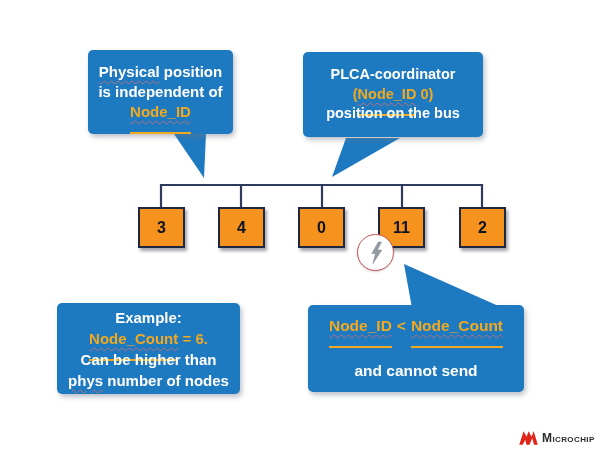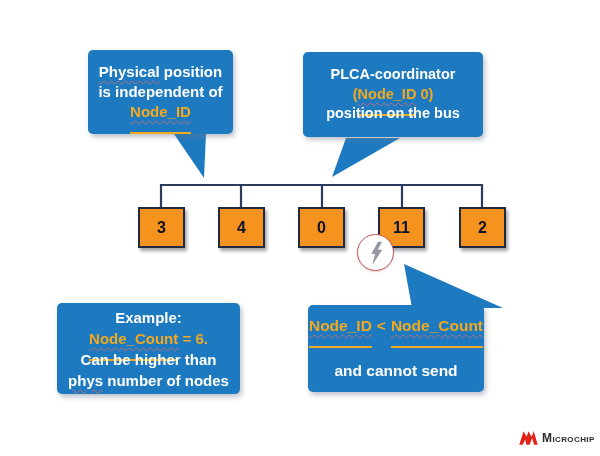--- a/index.html
+++ b/index.html
@@ -20,21 +20,21 @@
 
   .callout{
     position:absolute;background:var(--blue);border-radius:5px;color:#fff;
     display:flex;flex-direction:column;justify-content:center;align-items:center;
     text-align:center;font-weight:600;z-index:2;
     box-shadow:2px 3px 5px rgba(110,120,135,.45);
   }
   .tl{left:88px;top:50px;width:145px;height:84px;font-size:15px;line-height:20px;}
   .tr{left:303px;top:52px;width:180px;height:85px;font-size:14.5px;line-height:19.5px;}
   .bl{left:57px;top:303px;width:183px;height:91px;font-size:15px;line-height:21px;}
-  .br{left:308px;top:305px;width:176px;height:87px;font-size:15.5px;line-height:20.5px;gap:24px;}
+  .br{left:308px;top:305px;width:216px;height:87px;font-size:15.5px;line-height:20.5px;gap:24px;}
   .line{white-space:pre;}
   .kw{color:var(--gold);font-weight:700;}
   .kwu{border-bottom:2px solid var(--gold);padding-bottom:12px;}
   .wavy{text-decoration:underline wavy rgba(201,110,116,.85);text-decoration-thickness:1px;text-underline-offset:3px;}
   .u{text-decoration:underline;text-decoration-thickness:1.5px;text-underline-offset:2.5px;}
   .ltsep{margin:0 5px;}
 
   .node{
     position:absolute;top:207px;width:47px;height:41px;box-sizing:border-box;
     background:var(--orange);border:2px solid #1e2940;

